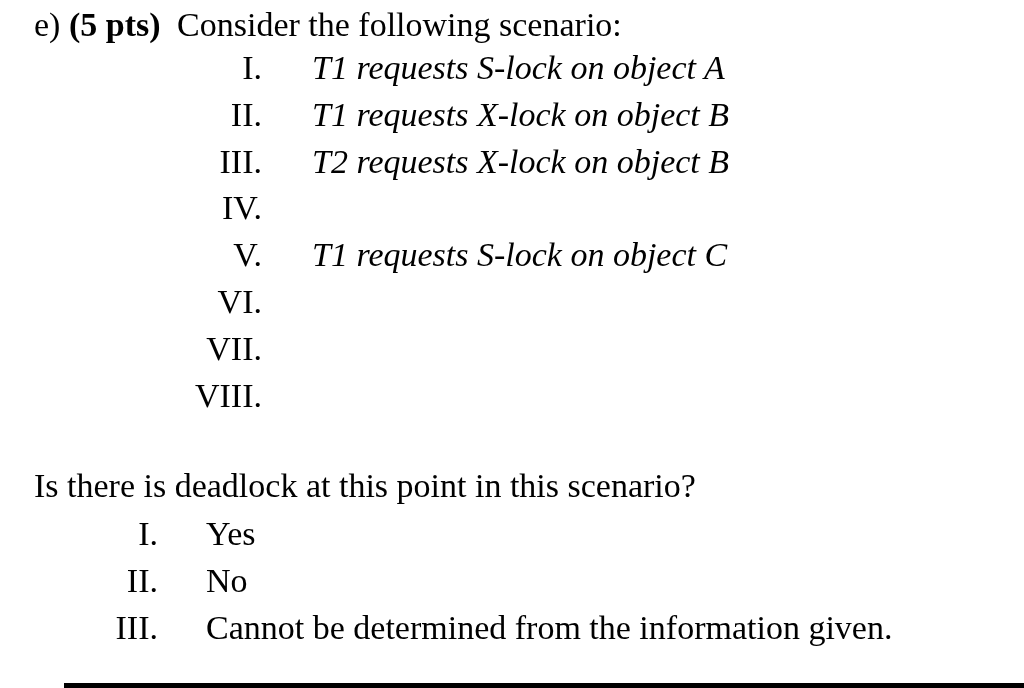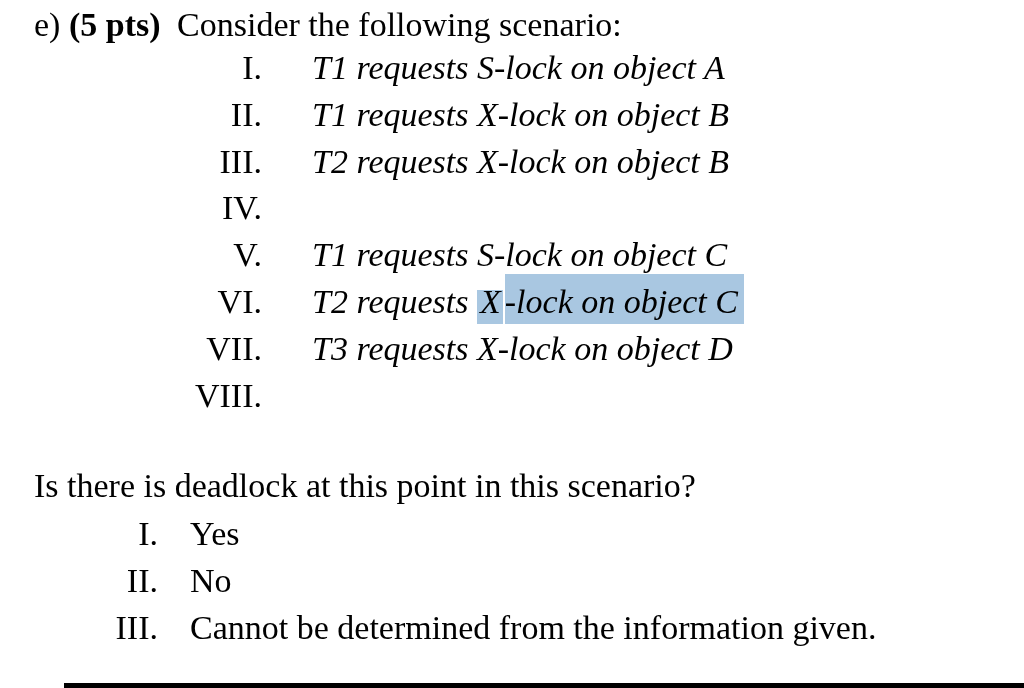--- a/index.html
+++ b/index.html
@@ -29,21 +29,21 @@
     background: #a9c7e1;
     padding: 9px 6px 4px 0;
     margin-left: 2px;
   }
 
   .question { position: absolute; left: 34px; top: 462px; line-height: 47px; white-space: nowrap; }
 
   .alist { position: absolute; left: 0; top: 511px; width: 1024px; }
   .arow { display: flex; line-height: 46.8px; white-space: nowrap; }
   .anum { width: 158px; text-align: right; flex: 0 0 auto; }
-  .atext { margin-left: 32px; }
+  .atext { margin-left: 48px; }
 
   .bottom-bar { position: absolute; left: 64px; right: 0; bottom: 0; height: 5px; background: #000; }
 </style>
 </head>
 <body>
 
 <div class="page">
 
   <div class="heading">
     <span>e)</span>
@@ -66,25 +66,23 @@
     </div>
     <div class="srow">
       <div class="snum">IV.</div>
     </div>
     <div class="srow">
       <div class="snum">V.</div>
       <div class="stext">T1 requests S-lock on object C</div>
     </div>
     <div class="srow">
       <div class="snum">VI.</div>
-      <div class="stext"><span>T2 requests </span><span class="sel-x">X</span><span class="sel-rest">-lock on object C</span></div>
     </div>
     <div class="srow">
       <div class="snum">VII.</div>
-      <div class="stext">T3 requests X-lock on object D</div>
     </div>
     <div class="srow">
       <div class="snum">VIII.</div>
     </div>
   </div>
 
   <div class="question">Is there is deadlock at this point in this scenario?</div>
 
   <div class="alist">
     <div class="arow">

